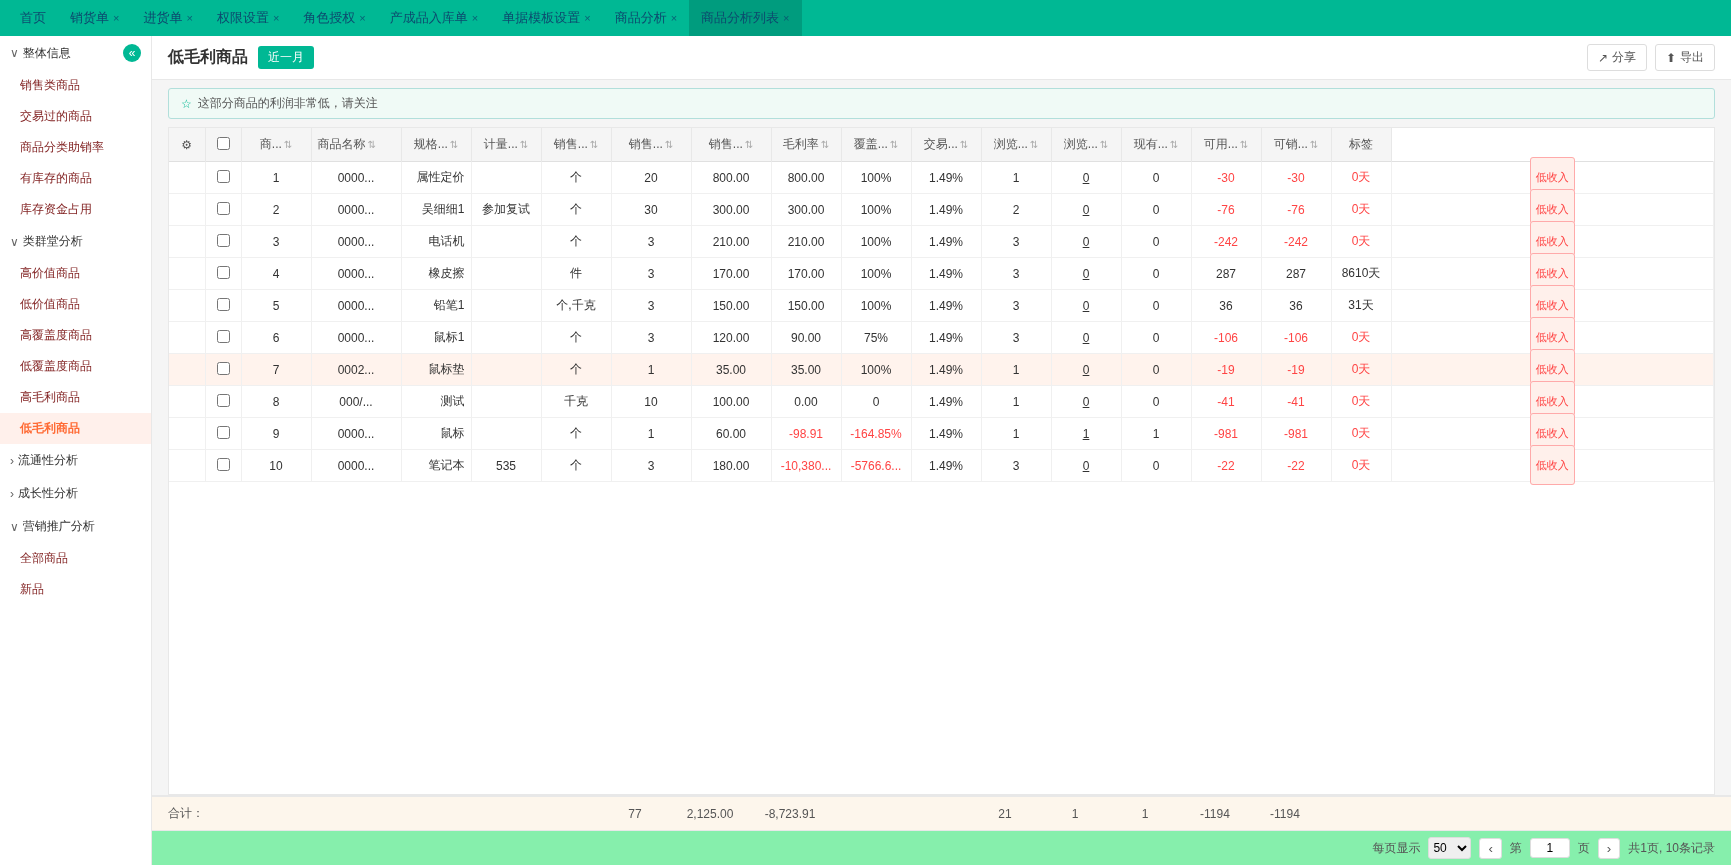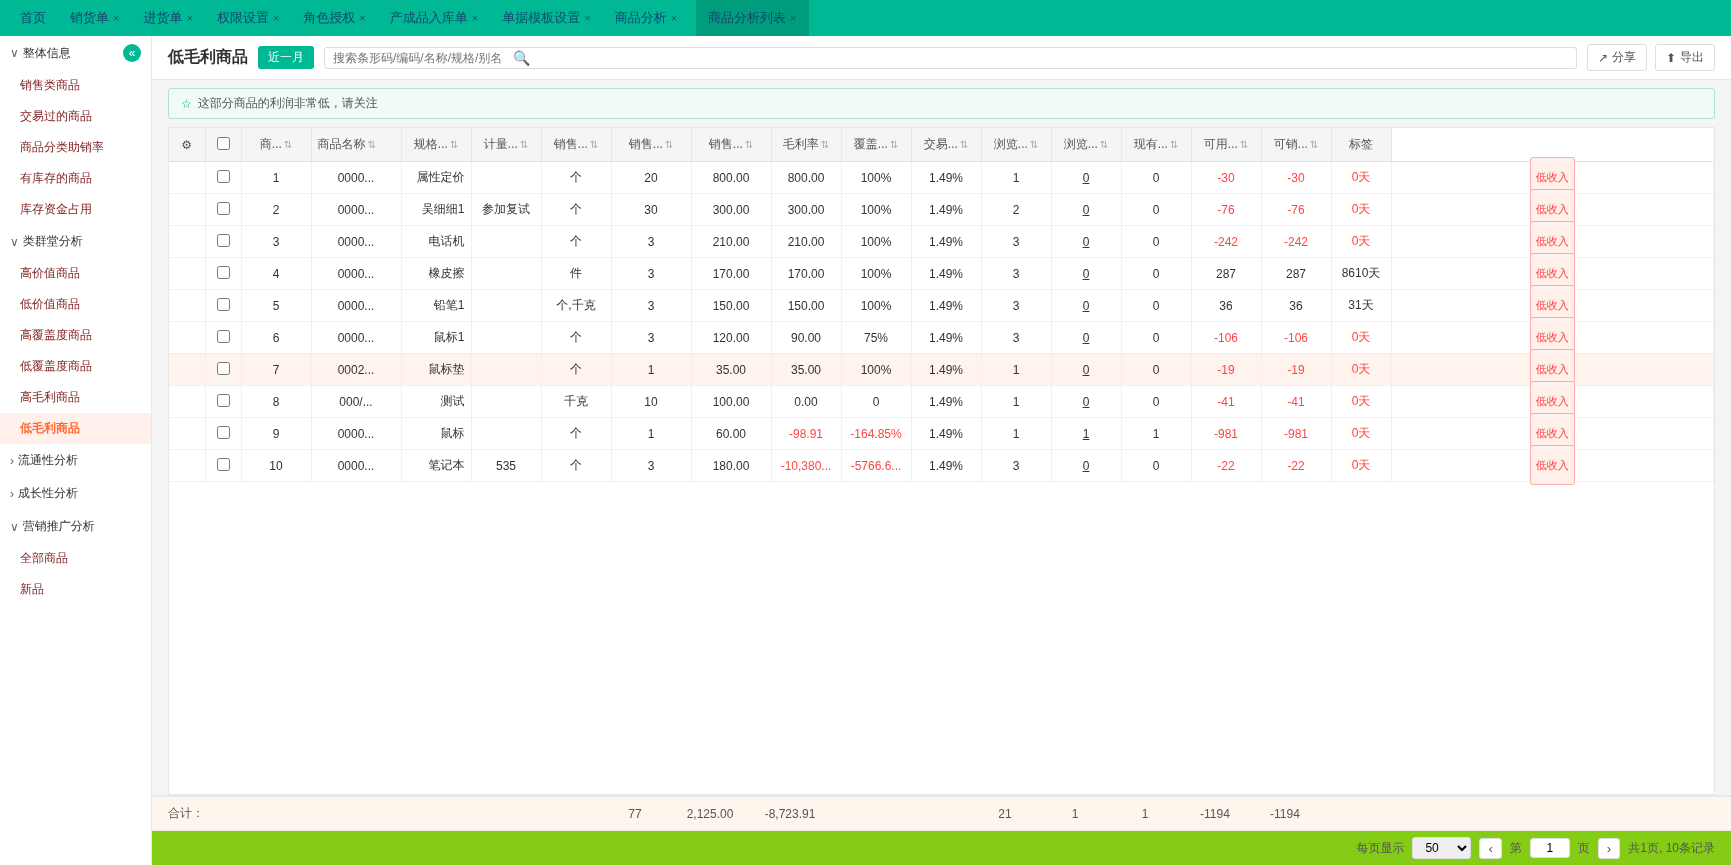--- a/index.html
+++ b/index.html
@@ -16,21 +16,21 @@
     .top-nav .nav-item {
       color: #0c4a6e;
       padding: 0 12px;
       height: 36px;
       display: flex;
       align-items: center;
       cursor: pointer;
       font-size: 13px;
       white-space: nowrap;
     }
-    .top-nav .nav-item.active { background: rgba(0,0,0,0.15); margin-left: 7px; }
+    .top-nav .nav-item.active { background: rgba(0,0,0,0.15); }
     .top-nav .nav-item .close-x { margin-left: 4px; font-size: 11px; opacity: 0.8; }
 
     
     .main-layout {
       display: flex;
       height: calc(100vh - 36px);
     }
 
     
     .sidebar {
@@ -203,34 +203,34 @@
       display: flex;
       align-items: center;
       padding: 8px 16px;
       font-size: 12px;
       color: #555;
     }
     .footer-label { font-weight: normal; min-width: 60px; }
 
     
     .bottom-bar {
-      background: #84cc16;
+      background: #86efac;
       border-top: 1px solid #e8e8e8;
       display: flex;
       align-items: center;
       justify-content: flex-end;
       padding: 6px 16px;
       gap: 8px;
       font-size: 12px;
       color: #555;
     }
     .pagination-select {
       border: 1px solid #ddd;
       border-radius: 3px;
-      padding: 2px 8px;
+      padding: 2px 0;
       font-size: 12px;
     }
     .page-btn {
       border: 1px solid #ddd;
       background: #fff;
       border-radius: 3px;
       padding: 2px 8px;
       cursor: pointer;
       color: #555;
     }
@@ -391,24 +391,20 @@
     <div class="sidebar-item">
       <span>新品</span>
     </div>
   </aside>
 
   <div class="content-area">
 
     <div class="page-header">
       <span class="page-title">低毛利商品</span>
       <button class="filter-btn">近一月</button>
-      <div class="search-box">
-        <input type="text" placeholder="搜索条形码/编码/名称/规格/别名" style="">
-        <span class="search-icon">🔍</span>
-      </div>
       <div class="header-actions">
         <button class="action-btn">
           <span>↗</span>
           <span>分享</span>
         </button>
         <button class="action-btn">
           <span>⬆</span>
           <span>导出</span>
         </button>
       </div>

